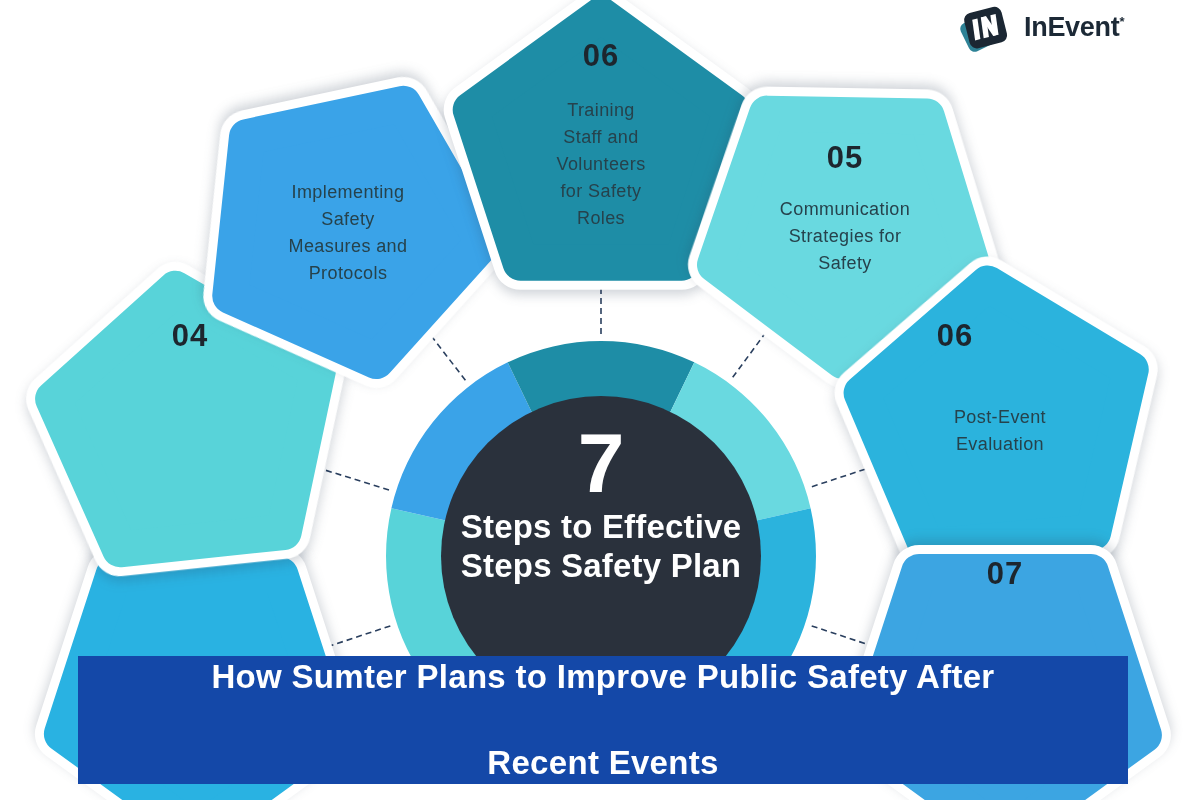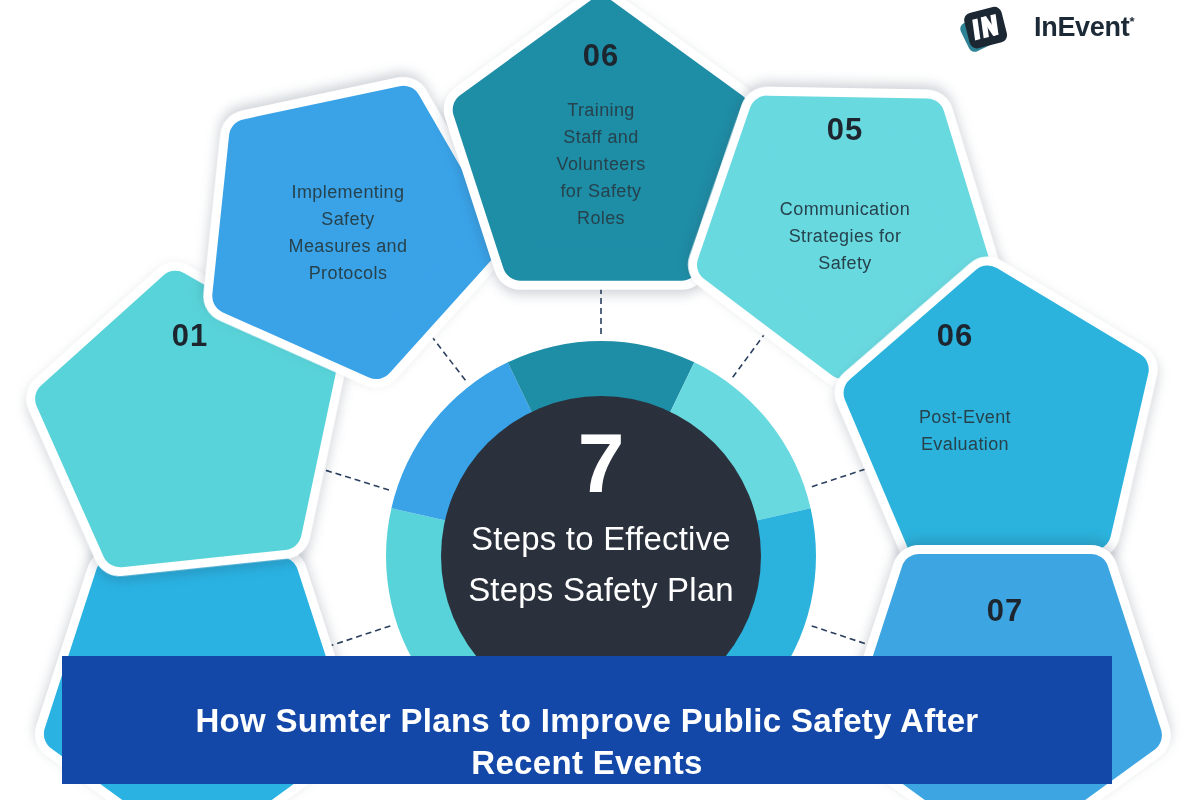--- a/index.html
+++ b/index.html
@@ -17,46 +17,46 @@
     font-size:31px;font-weight:700;color:#1d262e;letter-spacing:1px;
   }
   .step-lbl{
     position:absolute;width:230px;text-align:center;white-space:pre-line;
     font-size:18px;font-weight:400;color:#26424c;line-height:27px;letter-spacing:.4px;
   }
   #num1{left:137px;top:583px}#lbl1{left:82px;top:641px}
   #num2{left:130px;top:318px}#lbl2{left:75px;top:410px}
   #num3{left:288px;top:128px}#lbl3{left:233px;top:179px}
   #num4{left:541px;top:38px} #lbl4{left:486px;top:97px}
-  #num5{left:785px;top:112px}#lbl5{left:730px;top:196px}
-  #num6{left:895px;top:318px}#lbl6{left:850px;top:404px}
-  #num7{left:945px;top:593px}#lbl7{left:890px;top:641px}
+  #num5{left:785px;top:140px}#lbl5{left:730px;top:196px}
+  #num6{left:895px;top:318px}#lbl6{left:885px;top:404px}
+  #num7{left:945px;top:556px}#lbl7{left:890px;top:641px}
 
   
   .center-text{
     position:absolute;left:421px;top:420px;width:360px;text-align:center;color:#fff;
   }
   .center-text .big7{font-size:84px;line-height:86px;font-weight:700;}
-  .center-text .ct-line{font-size:33px;line-height:37px;font-weight:400;letter-spacing:.2px;margin-top:14px;}
+  .center-text .ct-line{font-size:33px;line-height:37px;font-weight:700;letter-spacing:.2px;margin-top:2px;}
 
   
   .banner{
-    position:absolute;left:62px;top:656px;width:1050px;height:128px;
-    display:flex;flex-direction:column;align-items:center;justify-content:flex-end;
+    position:absolute;left:78px;top:656px;width:1050px;height:128px;
+    display:flex;flex-direction:column;align-items:center;justify-content:space-between;
     color:#ffffff;z-index:3;
   }
   .banner .b-line{font-size:33px;line-height:42px;font-weight:700;letter-spacing:.3px;text-align:center;}
 
   
   .logo{
     position:absolute;left:958px;top:0px;height:54px;display:flex;align-items:center;z-index:4;
   }
   .logo svg{display:block;}
   .logo .logo-text{
-    font-size:27px;font-weight:700;color:#1c2936;letter-spacing:-.3px;margin-left:20px;
+    font-size:27px;font-weight:700;color:#1c2936;letter-spacing:-.3px;margin-left:10px;
   }
   .logo sup{font-size:13px;font-weight:700;color:#1c2936;vertical-align:top;line-height:20px;}
 </style>
 </head>
 <body>
 
 <div class="stage">
 
   <svg id="diagram" viewBox="0 0 1200 800">
       <line x1="390.3" y1="625.9" x2="285.9" y2="660.5" stroke="#2a3f5e" stroke-width="1.6" stroke-dasharray="6 4"></line>
@@ -98,21 +98,21 @@
         <polygon points="0.0,-142.0 135.1,-43.9 83.5,114.9 -83.5,114.9 -135.1,-43.9" fill="#ffffff" stroke="#ffffff" stroke-width="54" stroke-linejoin="round" class="rim"></polygon>
         <polygon points="0.0,-142.0 135.1,-43.9 83.5,114.9 -83.5,114.9 -135.1,-43.9" fill="#2bb3dd" stroke="#2bb3dd" stroke-width="36" stroke-linejoin="round"></polygon>
       </g>
       <g transform="translate(1005,690) rotate(180)">
         <polygon points="0.0,-146.0 138.9,-45.1 85.8,118.1 -85.8,118.1 -138.9,-45.1" fill="#ffffff" stroke="#ffffff" stroke-width="54" stroke-linejoin="round" class="rim"></polygon>
         <polygon points="0.0,-146.0 138.9,-45.1 85.8,118.1 -85.8,118.1 -138.9,-45.1" fill="#3ca5e2" stroke="#3ca5e2" stroke-width="36" stroke-linejoin="round"></polygon>
       </g>
     </svg>
 
 
-  <div class="step-num" id="num2">01</div>
+  <div class="step-num" id="num2">04</div>
 
   <div class="step-lbl" id="lbl3">Implementing
 Safety
 Measures and
 Protocols</div>
 
   <div class="step-num" id="num4">06</div>
   <div class="step-lbl" id="lbl4">Training
 Staff and
 Volunteers

